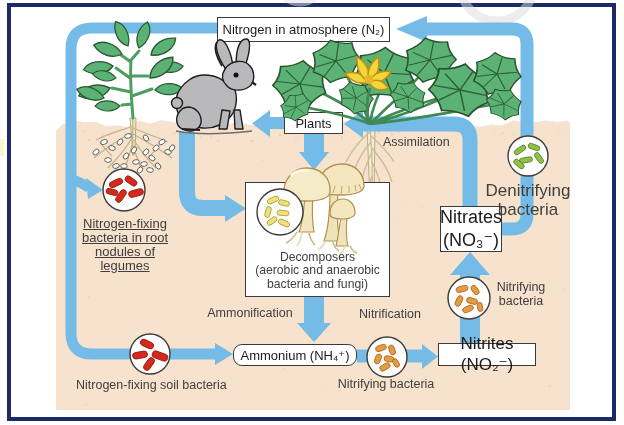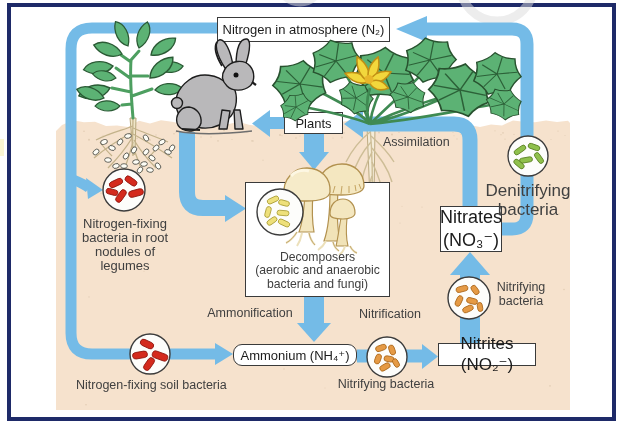--- a/index.html
+++ b/index.html
@@ -359,21 +359,21 @@
 
   <div class="lbl" style="left:471px; top:280px; width:100px; font-size:12.5px;">Nitrifying
 bacteria</div>
 
   <div class="lbl" style="left:350px; top:307px; width:80px; font-size:12.5px;">Nitrification</div>
 
   <div class="lbl" style="left:200px; top:306px; width:100px; font-size:12.5px;">Ammonification</div>
 
   <div class="lbl" style="left:326px; top:377px; width:120px; font-size:12.5px;">Nitrifying bacteria</div>
 
-  <div class="lbl" style="left:70px; top:217px; width:110px; font-size:13px; line-height:1.08;">Nitrogen-fixing
+  <div class="lbl" style="left:70px; top:217px; width:110px; font-size:13px; line-height:1.08;text-decoration:underline;">Nitrogen-fixing
 bacteria in root
 nodules of
 legumes</div>
 
   <div class="lbl" style="left:76px; top:378px; width:170px; text-align:left; font-size:12.5px;">Nitrogen-fixing soil bacteria</div>
 
   <div class="edge-mark"></div>
 </div>
 
 </body></html>

